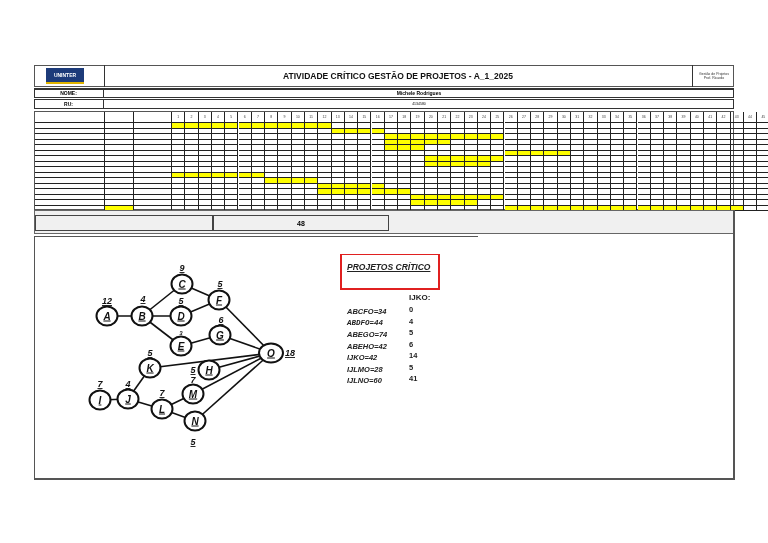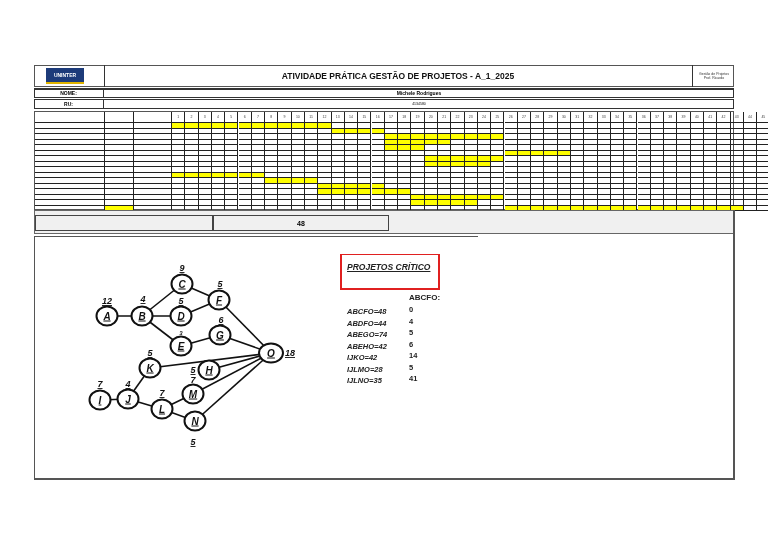--- a/index.html
+++ b/index.html
@@ -27,21 +27,21 @@
   .path { left:347px; font-size:7.5px; font-weight:bold; font-style:italic; color:#222; }
   .slack { left:409px; font-size:7.5px; font-weight:bold; color:#222; }
 </style>
 </head>
 <body>
 
 <div class="abs frame hdr"></div>
 <div class="abs logo-cell">
   <div class="logo">UNINTER</div>
 </div>
-<div class="abs title">ATIVIDADE PRÁTICA GESTÃO DE PROJETOS - A_1_2025</div>
+<div class="abs title">ATIVIDADE CRÍTICO GESTÃO DE PROJETOS - A_1_2025</div>
 <div class="abs course">
   <div>Gestão de Projetos</div>
   <div>Prof. Ricardo</div>
 </div>
 
 <div class="abs rowline" style="top:88px;"></div>
 <div class="abs lbl" style="top:88px;">NOME:</div>
 <div class="abs val" style="top:88px;">Michele Rodrigues</div>
 <div class="abs rowline" style="top:99px; border-top:1px solid #333;"></div>
 <div class="abs lbl" style="top:99px;">RU:</div>
@@ -937,29 +937,29 @@
     <ellipse cx="162" cy="409" rx="10.5" ry="9.5" fill="#fff" stroke="#111" stroke-width="2"></ellipse>
     <text x="162" y="412.5" text-anchor="middle" font-size="10" class="node-label" fill="#111">L</text>
     <text x="162" y="396" text-anchor="middle" font-size="9" class="node-label" fill="#111">7</text>
     <ellipse cx="195" cy="421" rx="10.5" ry="9.5" fill="#fff" stroke="#111" stroke-width="2"></ellipse>
     <text x="195" y="424.5" text-anchor="middle" font-size="10" class="node-label" fill="#111">N</text>
     <text x="193" y="445" text-anchor="middle" font-size="9" class="node-label" fill="#111">5</text>
   </svg>
 
 <div class="abs cp-box"></div>
 <div class="abs cp-title">PROJETOS CRÍTICO</div>
-<div class="abs folga-title">ABCFO:</div>
+<div class="abs folga-title">IJKO:</div>
 <div id="paths">
-    <div class="abs path" style="top: 307px;">ABCFO=48</div>
+    <div class="abs path" style="top: 307px;">ABCFO=34</div>
     <div class="abs slack" style="top: 305px;">0</div>
-    <div class="abs path" style="top: 318.5px;">ABDFO=44</div>
+    <div class="abs path" style="top: 318.5px; font-family: Liberation Mono, monospace;">ABDFO=44</div>
     <div class="abs slack" style="top: 316.5px;">4</div>
     <div class="abs path" style="top: 330px;">ABEGO=74</div>
     <div class="abs slack" style="top: 328px;">5</div>
     <div class="abs path" style="top: 341.5px;">ABEHO=42</div>
     <div class="abs slack" style="top: 339.5px;">6</div>
     <div class="abs path" style="top: 353px;">IJKO=42</div>
     <div class="abs slack" style="top: 351px;">14</div>
     <div class="abs path" style="top: 364.5px;">IJLMO=28</div>
     <div class="abs slack" style="top: 362.5px;">5</div>
-    <div class="abs path" style="top: 376px;">IJLNO=35</div>
+    <div class="abs path" style="top: 376px;">IJLNO=60</div>
     <div class="abs slack" style="top: 374px;">41</div>
   </div>
 
 </body></html>

